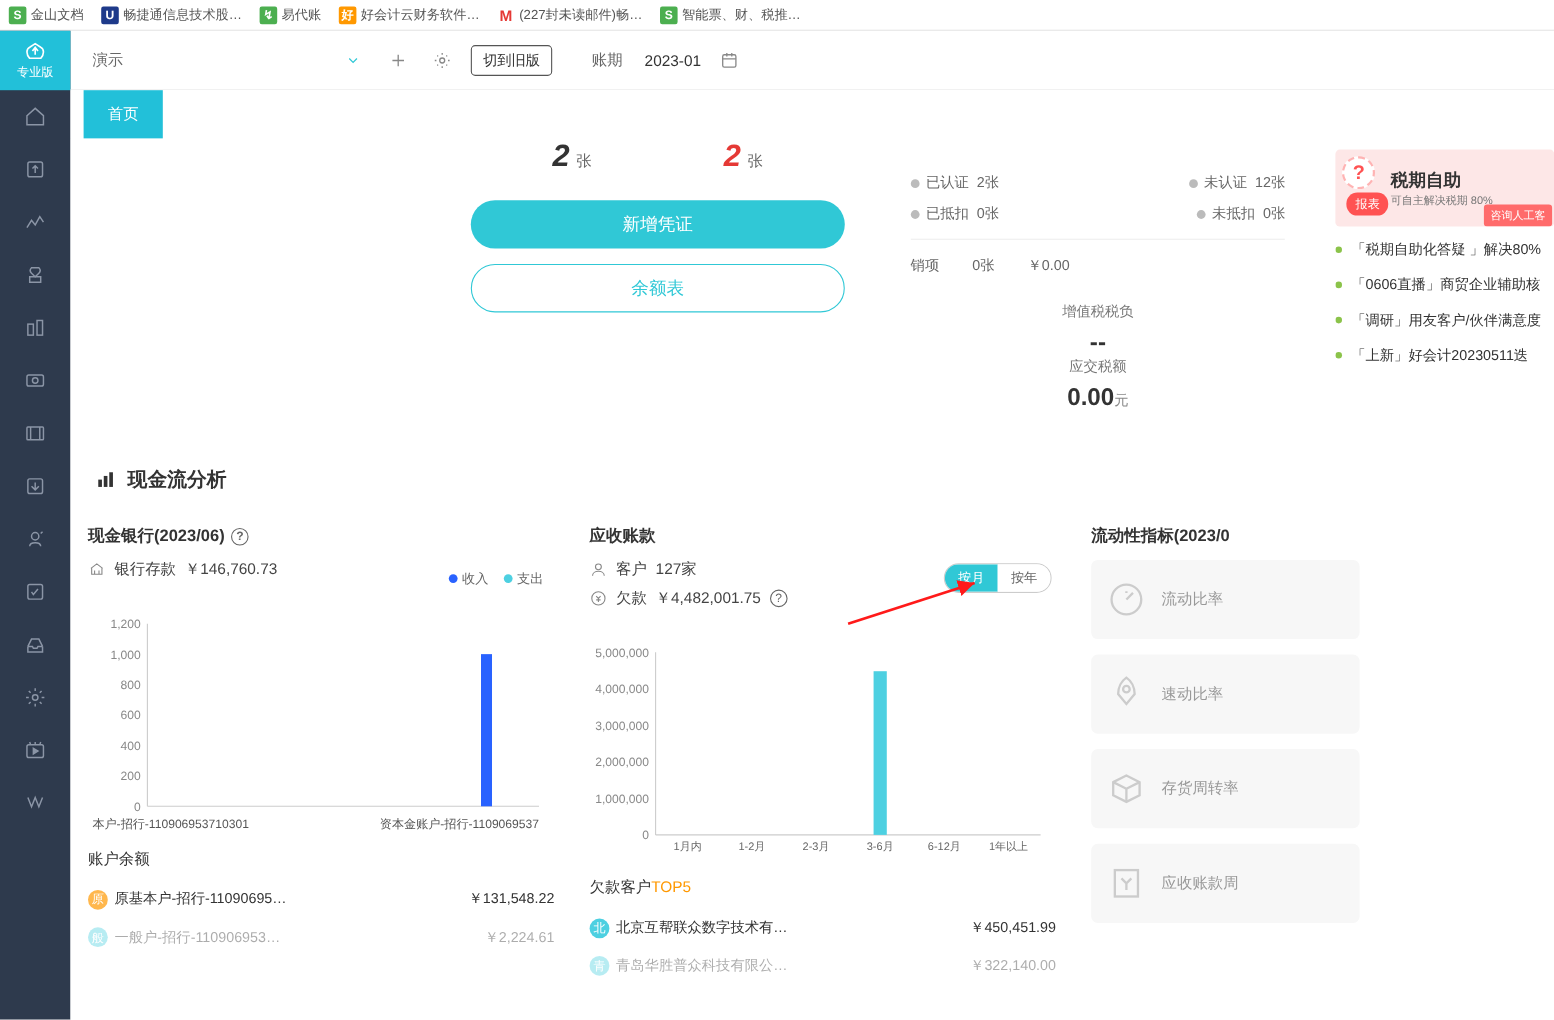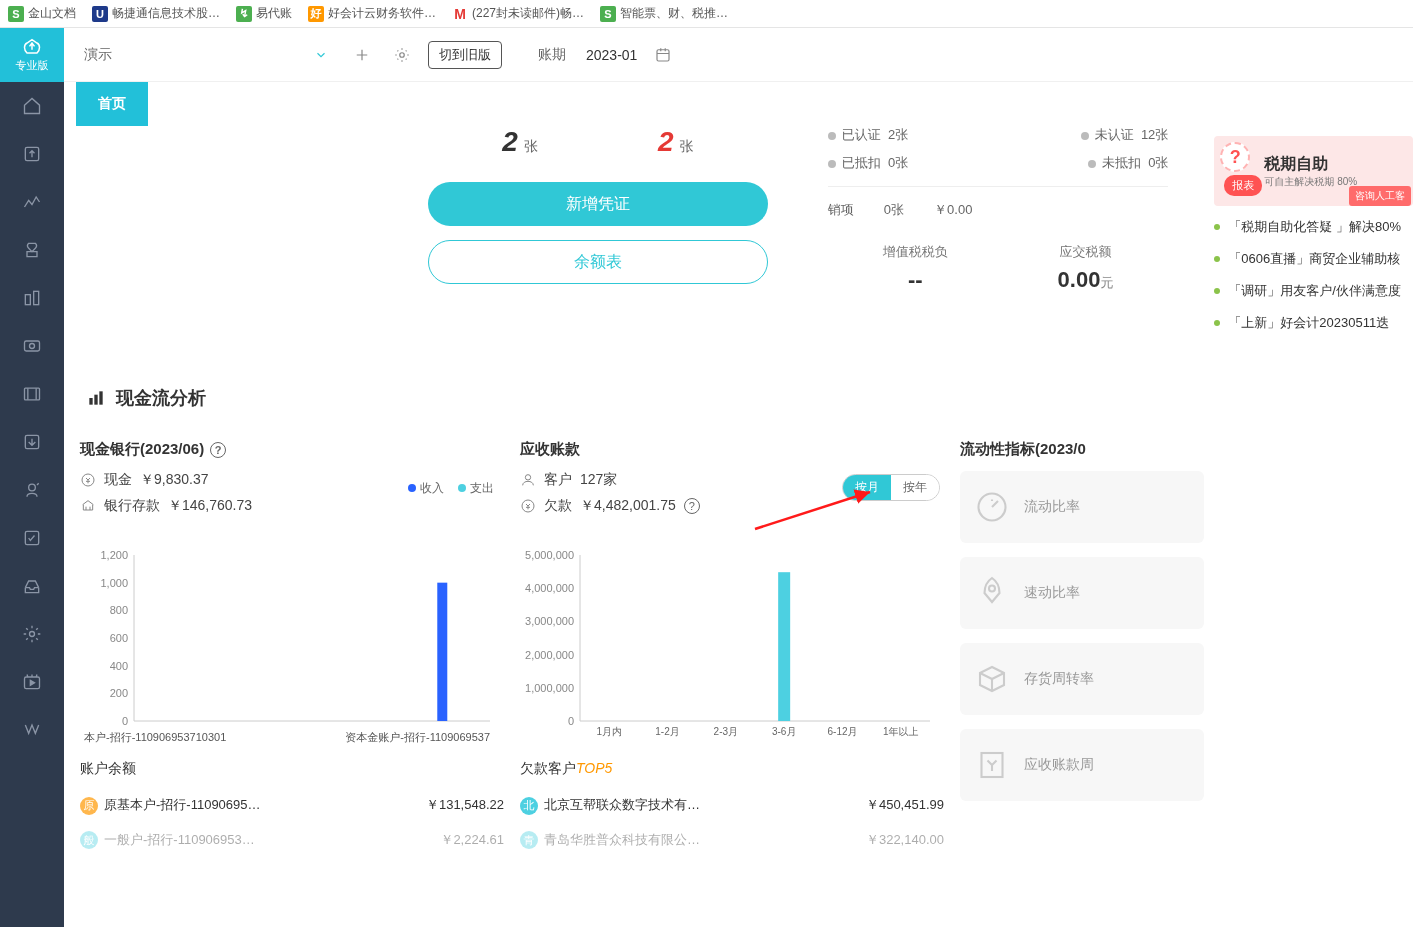--- a/index.html
+++ b/index.html
@@ -19,75 +19,75 @@
 .sidebar-item svg { width: 20px; height: 20px; stroke: currentColor; fill: none; stroke-width: 1.6; }
 .main { flex: 1; display: flex; flex-direction: column; overflow: hidden; }
 .topbar { height: 54px; display: flex; align-items: center; padding: 0 12px; gap: 12px; border-bottom: 1px solid #f0f0f0; }
 .account-select { flex: 0 0 260px; height: 36px; display: flex; align-items: center; justify-content: space-between; padding: 0 8px; color: #666; cursor: pointer; }
 .topbar-icon { width: 28px; height: 28px; display: flex; align-items: center; justify-content: center; color: #888; cursor: pointer; }
 .topbar-icon svg { width: 18px; height: 18px; stroke: currentColor; fill: none; stroke-width: 1.6; }
 .old-ver-btn { border: 1px solid #555; border-radius: 4px; padding: 4px 10px; font-size: 13px; color: #333; cursor: pointer; }
 .period-label { color: #666; margin-left: 24px; }
 .period-value { color: #333; margin-left: 8px; }
 .tabs-row { height: 44px; display: flex; align-items: stretch; padding-left: 12px; background: #fff; }
-.tab { padding: 12px 22px; display: flex; align-items: center; background: #22c0d9; color: #fff; font-size: 14px; cursor: pointer; font-weight: bold; }
+.tab { padding: 12px 22px; display: flex; align-items: center; background: #22c0d9; color: #fff; font-size: 14px; cursor: pointer; }
 .content { flex: 1; overflow: auto; background: #fff; padding: 0; }
 .row1 { display: flex; gap: 16px; padding: 0 0 16px 0; }
 .card { background: #fff; border-radius: 4px; }
 .card-voucher { margin-left: 340px; width: 410px; padding: 0 0 20px 0; display: flex; flex-direction: column; align-items: center; }
 .voucher-nums { display: flex; gap: 120px; margin-bottom: 24px; }
 .voucher-num-item { display: flex; align-items: baseline; gap: 6px; }
 .voucher-big { font-size: 28px; font-weight: bold; font-style: italic; }
 .vnum-a { color: #333; }
 .vnum-b { color: #e53935; }
 .voucher-unit { color: #666; font-size: 14px; }
 .btn-primary { width: 340px; height: 44px; background: #30c8d6; border: none; border-radius: 22px; color: #fff; font-size: 16px; cursor: pointer; }
 .btn-outline { width: 340px; height: 44px; background: #fff; border: 1px solid #30c8d6; border-radius: 22px; color: #30c8d6; font-size: 16px; margin-top: 14px; cursor: pointer; }
 .card-tax { width: 400px; padding: 0 20px 20px 20px; }
-.tax-rows { display: flex; flex-direction: column; gap: 10px; }
+.tax-rows { display: flex; flex-direction: column; gap: 10px; margin-top: 31px; }
 .tax-row { display: flex; justify-content: space-between; font-size: 13px; color: #666; }
 .dot { display: inline-block; width: 8px; height: 8px; border-radius: 50%; background: #bbb; margin-right: 6px; vertical-align: middle; }
 .tax-divider { border-top: 1px solid #eee; margin: 14px 0; }
 .tax-sum-row { display: flex; gap: 30px; color: #666; font-size: 13px; }
-.tax-totals { display: flex; justify-content: space-around; margin-top: 24px; text-align: center; }
+.tax-totals { display: flex; justify-content: space-around; margin-top: 24px; text-align: center; flex-direction: column; }
 .tax-total-label { color: #777; font-size: 13px; margin-bottom: 6px; }
 .tax-total-value { font-size: 22px; font-weight: 600; color: #333; }
 .tax-total-value .unit { font-size: 13px; color: #888; font-weight: normal; }
 .card-news { width: 220px; padding: 10px 0 10px 10px; }
 .news-promo { height: 70px; background: #fde7e7; border-radius: 4px; margin-bottom: 12px; position: relative; overflow: hidden; display:flex; align-items:center; }
 .news-promo-badge { position: absolute; left: 10px; bottom: 10px; background: #ff5252; color: #fff; font-size: 11px; padding: 3px 8px; border-radius: 10px; }
 .news-promo-btn { position: absolute; right: 2px; bottom: 0; background: #ff6b6b; color: #fff; font-size: 10px; padding: 3px 6px; border-radius: 3px; }
 .news-promo-title { font-size: 16px; font-weight: bold; color: #333; margin-left: 50px; }
 .news-promo-sub { font-size: 10px; color: #777; margin-left: 50px; }
 .news-q { position:absolute; left:6px; top:6px; width:30px; height:30px; background:#fff; border-radius:50%; display:flex; align-items:center; justify-content:center; color:#ff5252; font-size:18px; font-weight:bold; border:2px dashed #ffb3b3;}
 .news-list { list-style: none; }
 .news-list li { display: flex; align-items: center; gap: 8px; font-size: 13px; color: #333; margin-bottom: 14px; white-space: nowrap; overflow: hidden; }
 .news-list li::before { content: ''; width: 6px; height: 6px; border-radius: 50%; background: #8bc34a; flex-shrink: 0; }
 .section-title { display: flex; align-items: center; gap: 10px; padding: 14px 0 14px 22px; font-size: 18px; font-weight: 600; color: #333; }
 .section-title svg { width: 20px; height: 20px; }
-.analysis-row { display: flex; gap: 0; padding: 0 0 0 16px; }
+.analysis-row { display: flex; gap: 16px; padding: 0 0 0 16px; }
 .analysis-card { padding: 16px 16px 16px 0; position: relative; }
 .ac1 { width: 440px; }
 .ac2 { width: 440px; }
 .ac3 { width: 260px; }
 .card-head { font-size: 15px; font-weight: 600; margin-bottom: 12px; display: flex; align-items: center; gap: 6px; }
 .help-icon { width: 16px; height: 16px; border: 1.5px solid #666; border-radius: 50%; display: inline-flex; align-items: center; justify-content: center; font-size: 11px; color: #666; }
 .stat-line { display: flex; align-items: center; gap: 8px; font-size: 14px; color: #444; margin-bottom: 8px; }
 .stat-line svg { width: 16px; height: 16px; stroke: #888; fill: none; stroke-width: 1.5; }
 .legend { position: absolute; right: 26px; top: 56px; display: flex; gap: 14px; font-size: 12px; color: #666; }
 .legend-dot { display: inline-block; width: 8px; height: 8px; border-radius: 50%; margin-right: 4px; }
 .ld-in { background: #2962ff; }
 .ld-out { background: #4dd0e1; }
 .toggle { position: absolute; right: 20px; top: 50px; display: flex; border: 1px solid #ccc; border-radius: 14px; overflow: hidden; font-size: 12px; }
 .toggle-opt { padding: 4px 12px; cursor: pointer; background: #fff; color: #666; }
 .toggle-opt.active { background: #30c8d6; color: #fff; }
 .chart-wrap { margin-top: 30px; }
 .chart-svg { width: 420px; height: 200px; }
 .sub-head { font-size: 14px; color: #333; margin-top: 12px; margin-bottom: 10px; }
-.sub-head .top5 { color: #ff9800; font-style: italic; }
+.sub-head .top5 { color: #ff9800; }
 .account-item { display: flex; justify-content: space-between; align-items: center; font-size: 13px; color: #333; padding: 8px 0; }
 .acc-badge { width: 18px; height: 18px; border-radius: 50%; background: #4dd0e1; color: #fff; font-size: 11px; display: inline-flex; align-items: center; justify-content: center; margin-right: 6px; }
 .acc-badge.orange { background: #ffb74d; }
 .liq-card { background: #f7f7f7; border-radius: 6px; padding: 18px 14px; margin-bottom: 14px; display: flex; align-items: center; gap: 14px; color: #999; }
 .liq-card svg { width: 36px; height: 36px; stroke: #ccc; fill: none; stroke-width: 1.4; }
 .arrow-annotation { position: absolute; pointer-events: none; }
 </style>
 </head>
 <body>
 
@@ -321,28 +321,20 @@
           </svg>
         <span>现金流分析</span>
       </div>
 
       <div class="analysis-row">
 
         <div class="analysis-card ac1">
           <div class="card-head">
             <span>现金银行(2023/06)</span>
             <span class="help-icon">?</span>
-          </div>
-          <div class="stat-line">
-            <svg viewBox="0 0 24 24">
-                <circle cx="12" cy="12" r="9"></circle>
-                <path d="M9 9l3 3 3-3M12 12v5M9 14h6"></path>
-              </svg>
-            <span>现金</span>
-            <span>￥9,830.37</span>
           </div>
           <div class="stat-line">
             <svg viewBox="0 0 24 24">
                 <path d="M4 10l8-6 8 6M5 10v8h14v-8M9 18v-5M15 18v-5"></path>
               </svg>
             <span>银行存款</span>
             <span>￥146,760.73</span>
           </div>
           <div class="legend">
             <span><span class="legend-dot ld-in"></span><span>收入</span></span>

